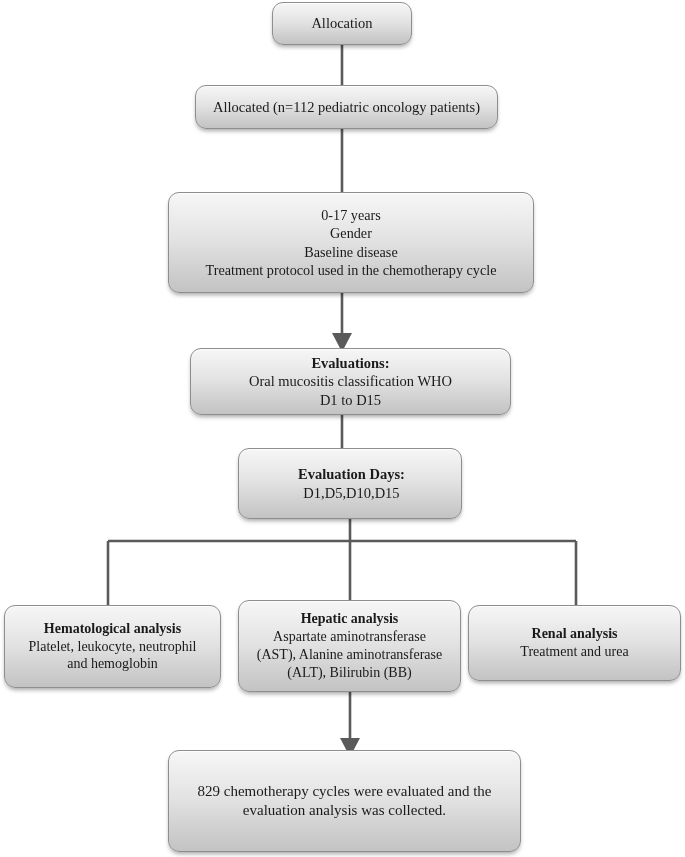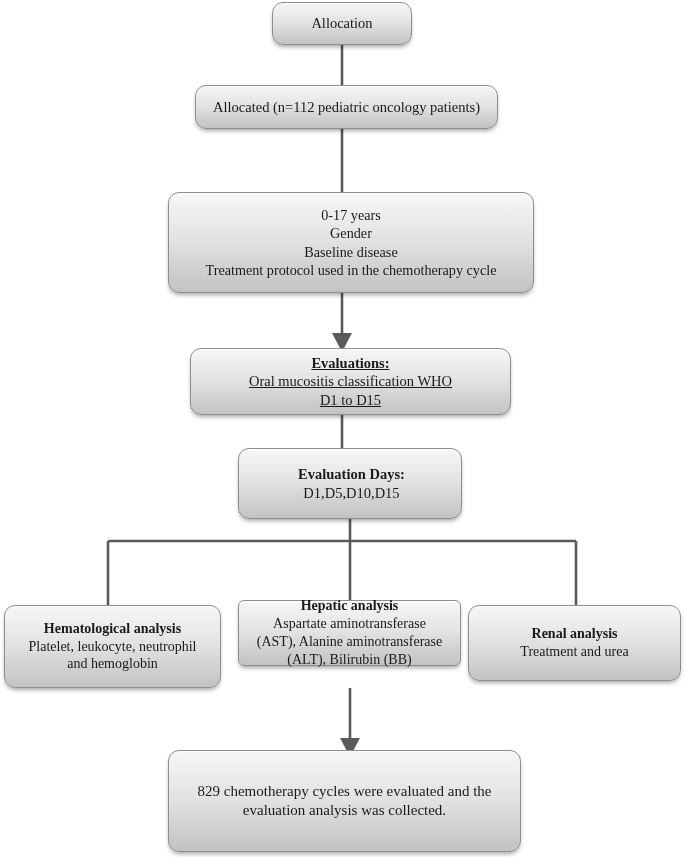--- a/index.html
+++ b/index.html
@@ -61,24 +61,24 @@
     text-align: right;
   }
   .node .ln.b {
     font-weight: bold;
   }
 
   
   #node-allocation      { left: 272px; top:   2px; width: 140px; height:  43px; }
   #node-allocated       { left: 195px; top:  85px; width: 303px; height:  44px; font-size: 14.5px; }
   #node-criteria        { left: 168px; top: 192px; width: 366px; height: 101px; }
-  #node-evaluations     { left: 190px; top: 348px; width: 321px; height:  67px; text-decoration: underline; }
+  #node-evaluations     { left: 190px; top: 348px; width: 321px; height:  67px; }
   #node-evaluation-days { left: 238px; top: 448px; width: 224px; height:  71px; padding-left: 11px; }
   #node-hematological   { left:   4px; top: 605px; width: 217px; height:  83px; }
-  #node-hepatic         { left: 238px; top: 600px; width: 223px; height:  66px; border-radius: 6px; }
+  #node-hepatic         { left: 238px; top: 600px; width: 223px; height:  92px; }
   #node-renal           { left: 468px; top: 605px; width: 213px; height:  76px; }
   #node-result          { left: 168px; top: 750px; width: 353px; height: 102px; font-size: 15px; }
 
   #node-criteria        { font-size: 14.2px; }
   #node-hepatic .ln,
   #node-hematological .ln,
   #node-renal .ln       { font-size: 14px; }
 </style>
 </head>
 <body>

